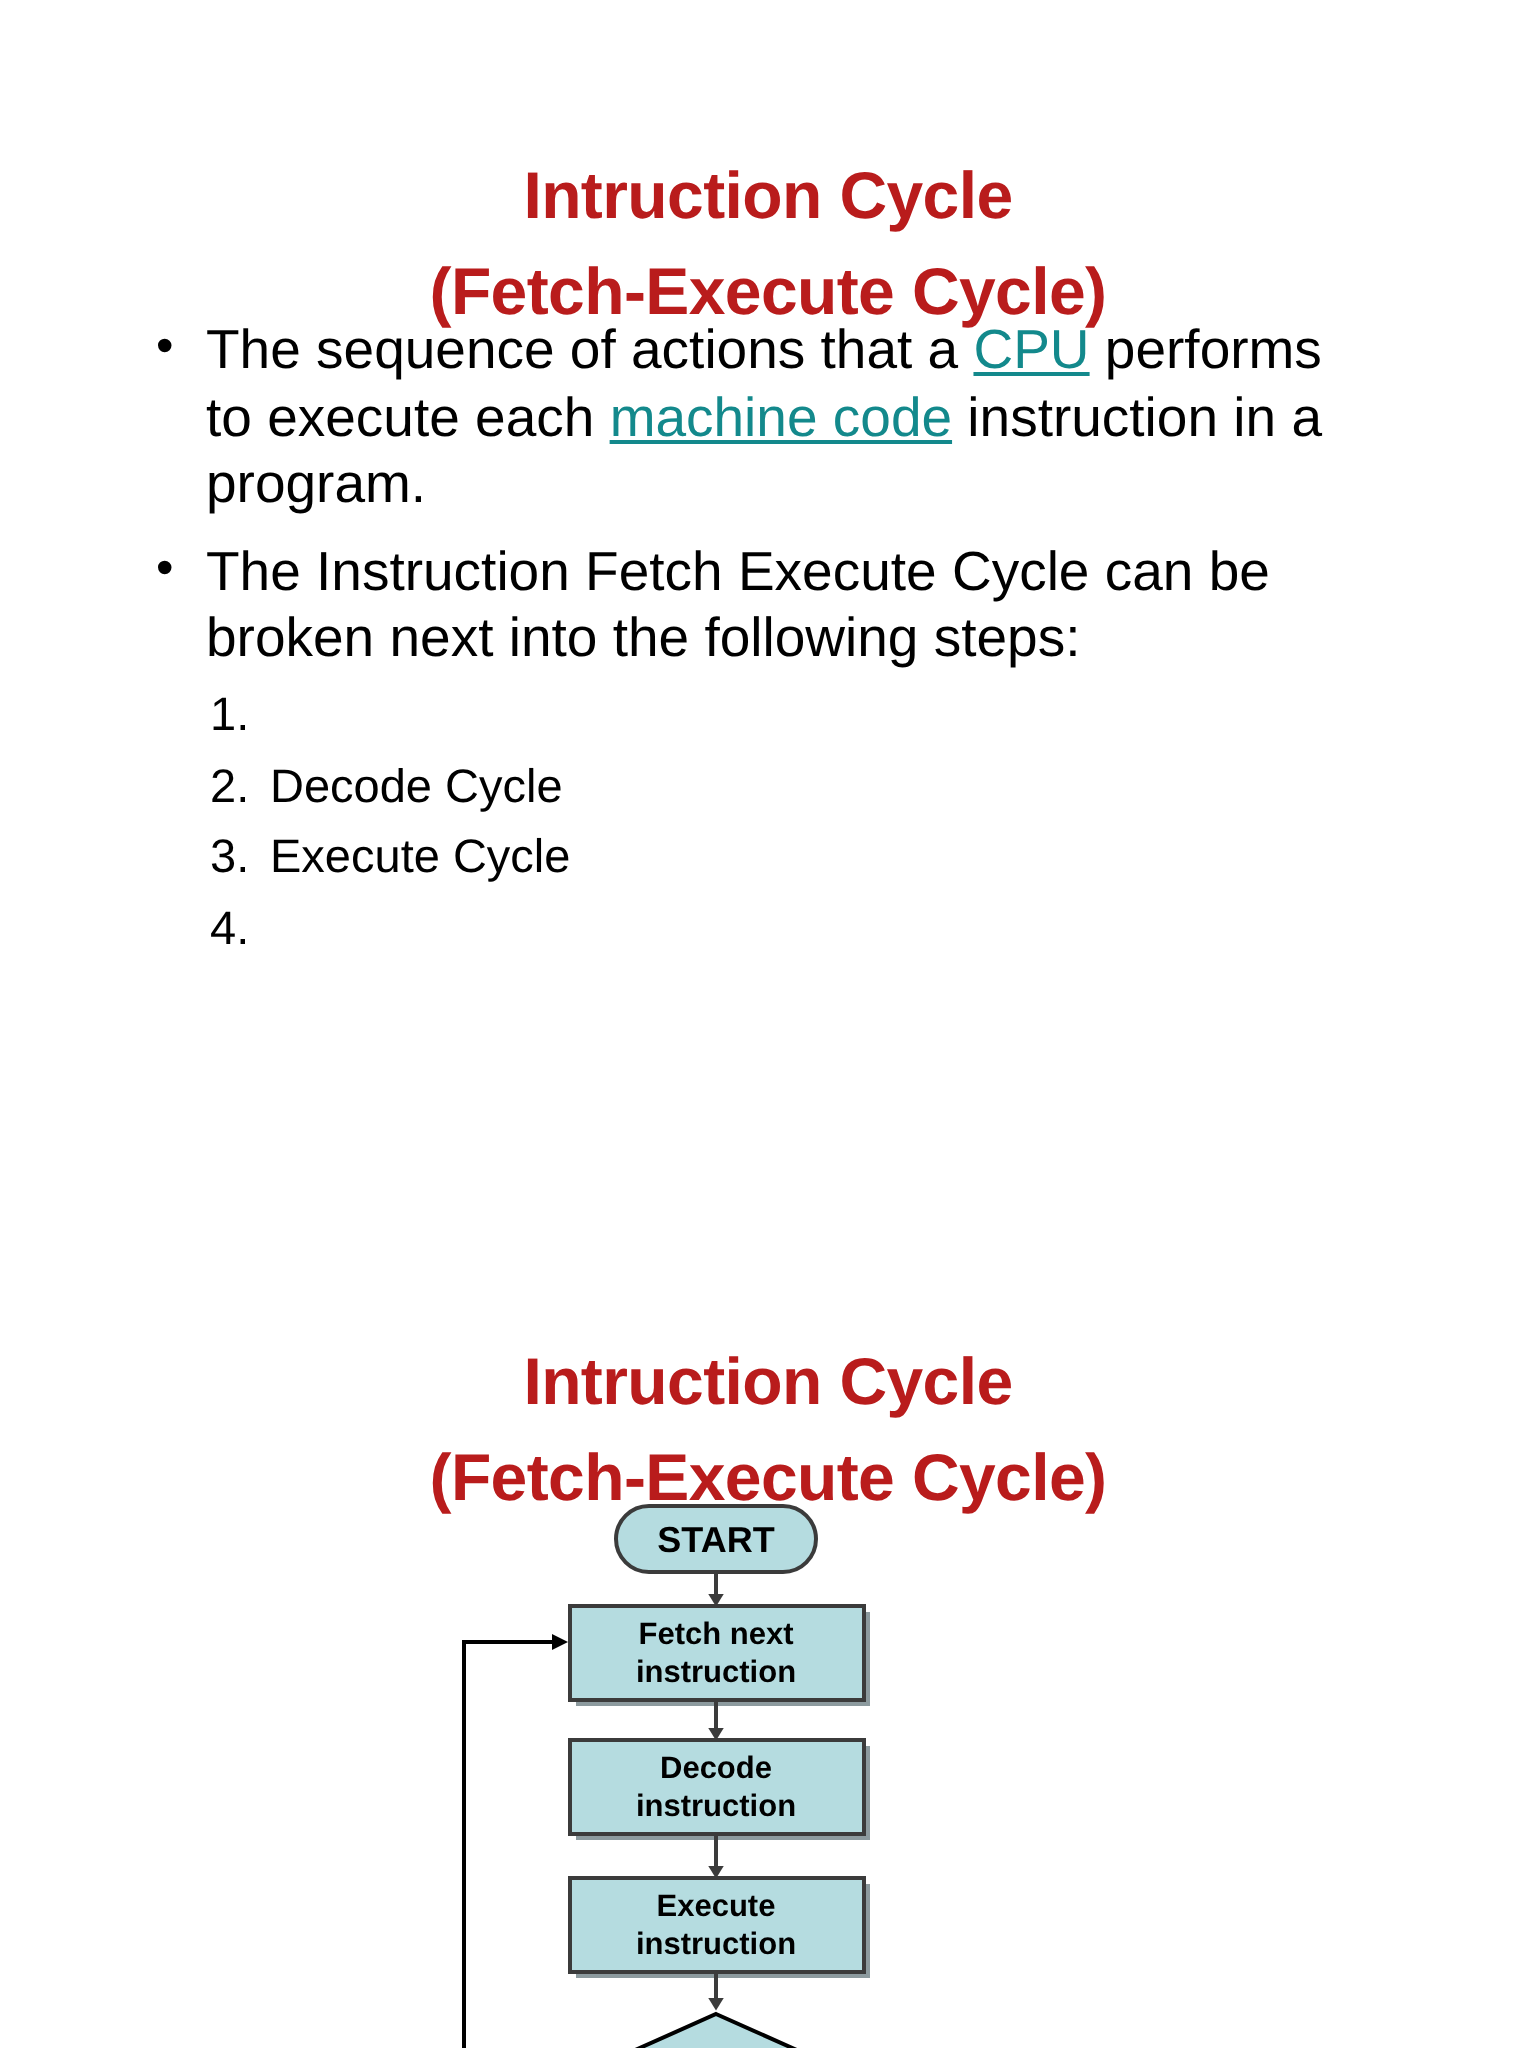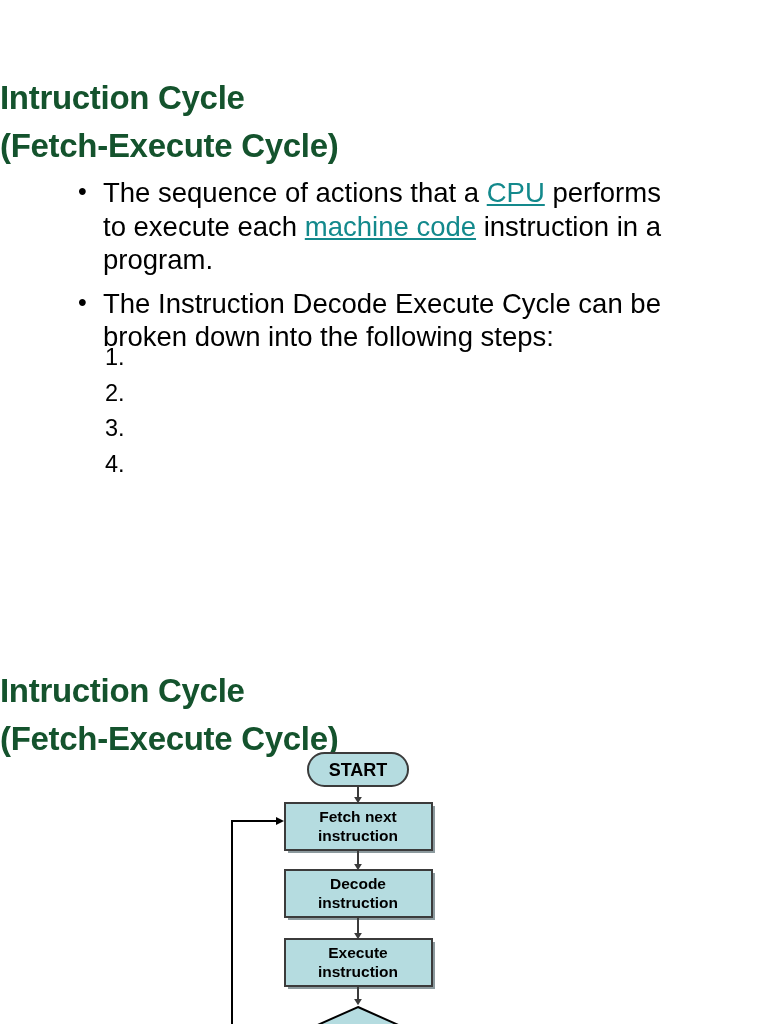--- a/index.html
+++ b/index.html
@@ -20,26 +20,26 @@
   .slide {
     position: absolute;
     left: 0;
     width: 768px;
     background: #ffffff;
   }
   #slide-one { top: 0; height: 512px; }
   #slide-two { top: 512px; height: 512px; }
 
   .slide-title {
-    text-align: left;
+    text-align: center;
     font-weight: bold;
     font-size: 33px;
     line-height: 48px;
     letter-spacing: -0.3px;
-    color: #14532d;
+    color: #b91c1c;
   }
   #slide-one .slide-title { padding-top: 52px; }
   #slide-two .slide-title { padding-top: 133px; }
   .bullet-row {
     position: relative;
     padding-left: 41px;
     font-size: 27.5px;
     line-height: 33.5px;
     color: #000000;
   }
@@ -47,21 +47,21 @@
     content: "\2022";
     position: absolute;
     left: 16px;
     top: -1px;
     font-size: 25px;
     line-height: 33.5px;
   }
   #bullet-block {
     position: absolute;
     left: 62px;
-    top: 176px;
+    top: 158px;
     width: 624px;
   }
   #bullet-2 { margin-top: 10px; }
 
   .link {
     color: #13898c;
     text-decoration: underline;
     text-underline-offset: 2px;
   }
 
@@ -118,33 +118,35 @@
     <span>Intruction Cycle</span><br>
     <span>(Fetch-Execute Cycle)</span>
   </h1>
 
   <div id="bullet-block">
     <div class="bullet-row" id="bullet-1">
       <span>The sequence of actions that a </span><a class="link" href="#">CPU</a><span> performs to execute each </span><a class="link" href="#">machine code</a><span> instruction in a program.</span>
     </div>
 
     <div class="bullet-row" id="bullet-2">
-      <span>The Instruction Decode Execute Cycle can be broken down into the following steps:</span>
+      <span>The Instruction Fetch Execute Cycle can be broken next into the following steps:</span>
     </div>
   </div>
 
   <ol class="numbered-list">
     <li class="numbered-item">
       <span class="num-index">1.</span>
     </li>
     <li class="numbered-item">
       <span class="num-index">2.</span>
+      <span>Decode Cycle</span>
     </li>
     <li class="numbered-item">
       <span class="num-index">3.</span>
+      <span>Execute Cycle</span>
     </li>
     <li class="numbered-item">
       <span class="num-index">4.</span>
     </li>
   </ol>
 
 </section>
 
 <section id="slide-two" class="slide">
 

